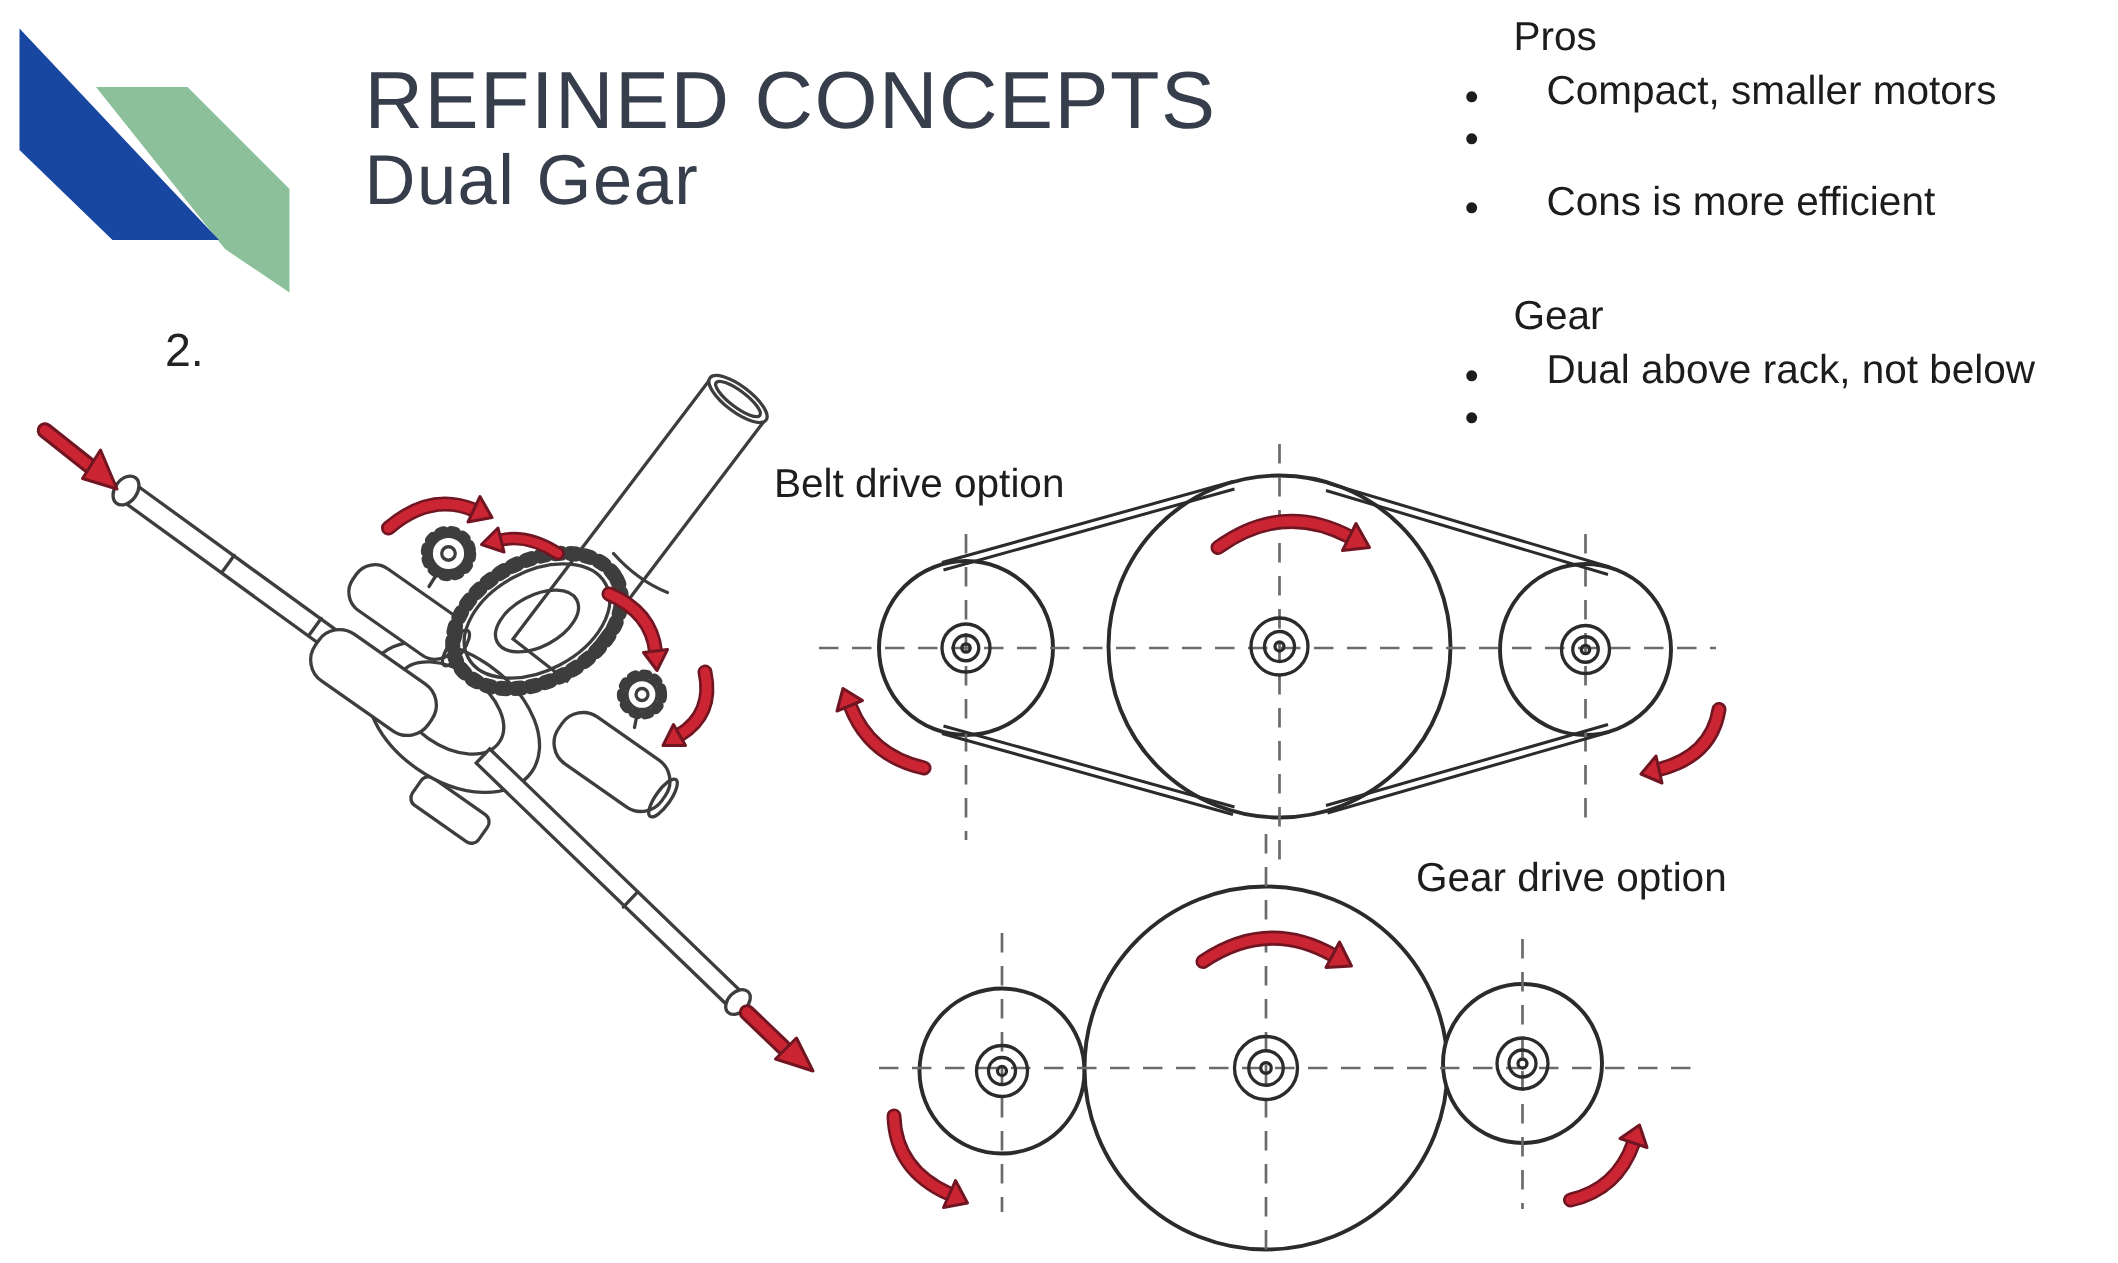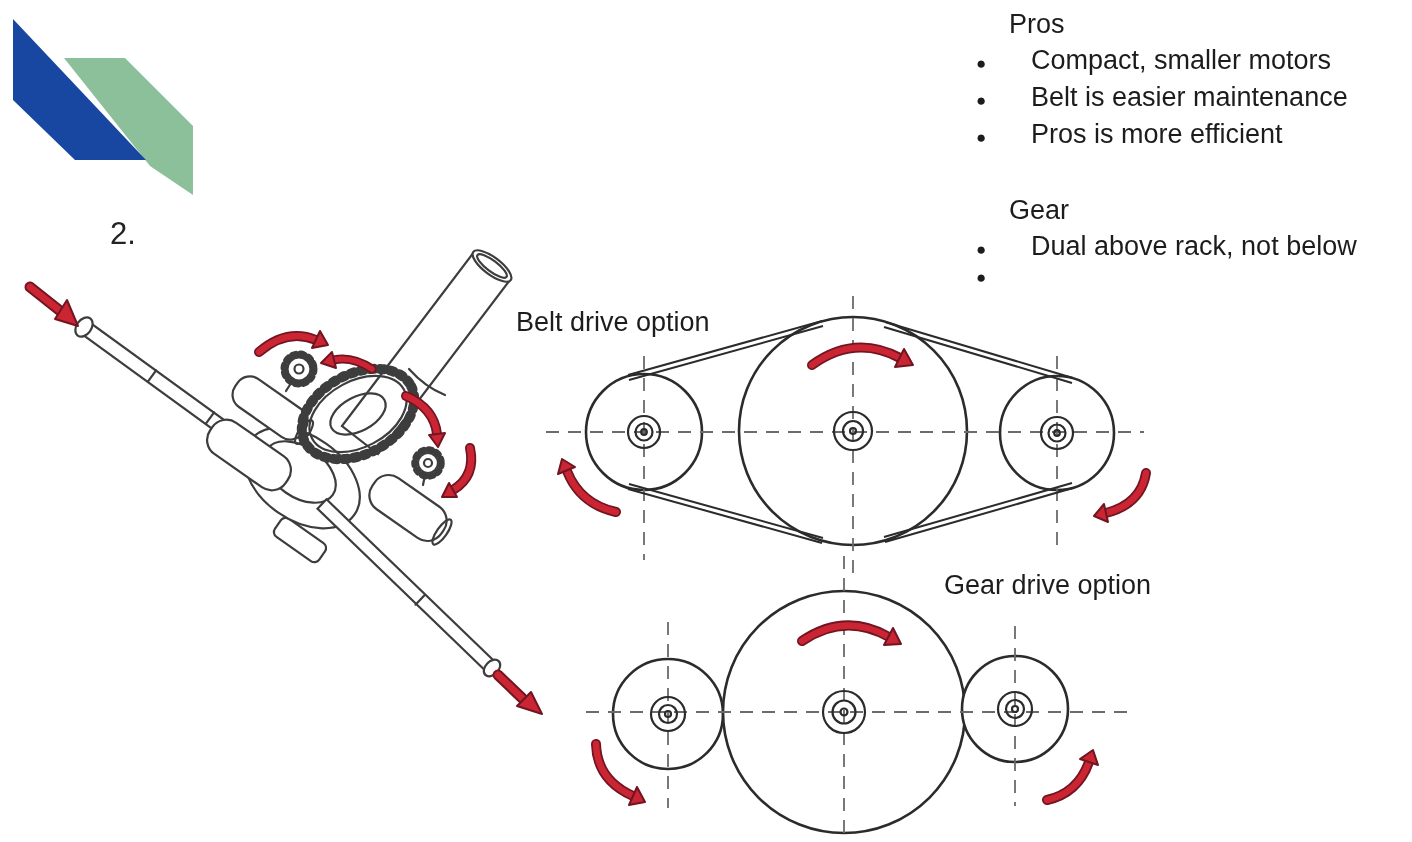--- a/index.html
+++ b/index.html
@@ -30,35 +30,38 @@
 </head>
 <body>
 
 <div class="slide">
 
   <svg class="logo" viewBox="0 0 190 186" aria-hidden="true">
     <polygon points="56,44 117,44 185,112 185,181 142,152" fill="#8cc09b"></polygon>
     <polygon points="5,5 138,146 67,146 5,86" fill="#1747a0"></polygon>
   </svg>
 
+  <div class="titleblock">
+    <div class="title">REFINED CONCEPTS</div>
+    <div class="subtitle">Dual Gear</div>
+  </div>
 
   <div class="pc-block" style="top:8px;">
     <div class="pc-heading">Pros</div>
     <ul class="pc-list">
       <li>
         <span class="pc-bullet">●</span>
         <span class="pc-text">Compact, smaller motors</span>
       </li>
       <li>
         <span class="pc-bullet">●</span>
-        <span class="pc-text">Belt is easier maintenance</span>
-      </li>
-      <li>
-        <span class="pc-bullet">●</span>
-        <span class="pc-text">Pros is more efficient</span>
+      </li>
+      <li>
+        <span class="pc-bullet">●</span>
+        <span class="pc-text">Cons is more efficient</span>
       </li>
     </ul>
   </div>
 
   <div class="pc-block" style="top:194px;">
     <div class="pc-heading">Gear</div>
     <ul class="pc-list">
       <li>
         <span class="pc-bullet">●</span>
         <span class="pc-text">Dual above rack, not below</span>

